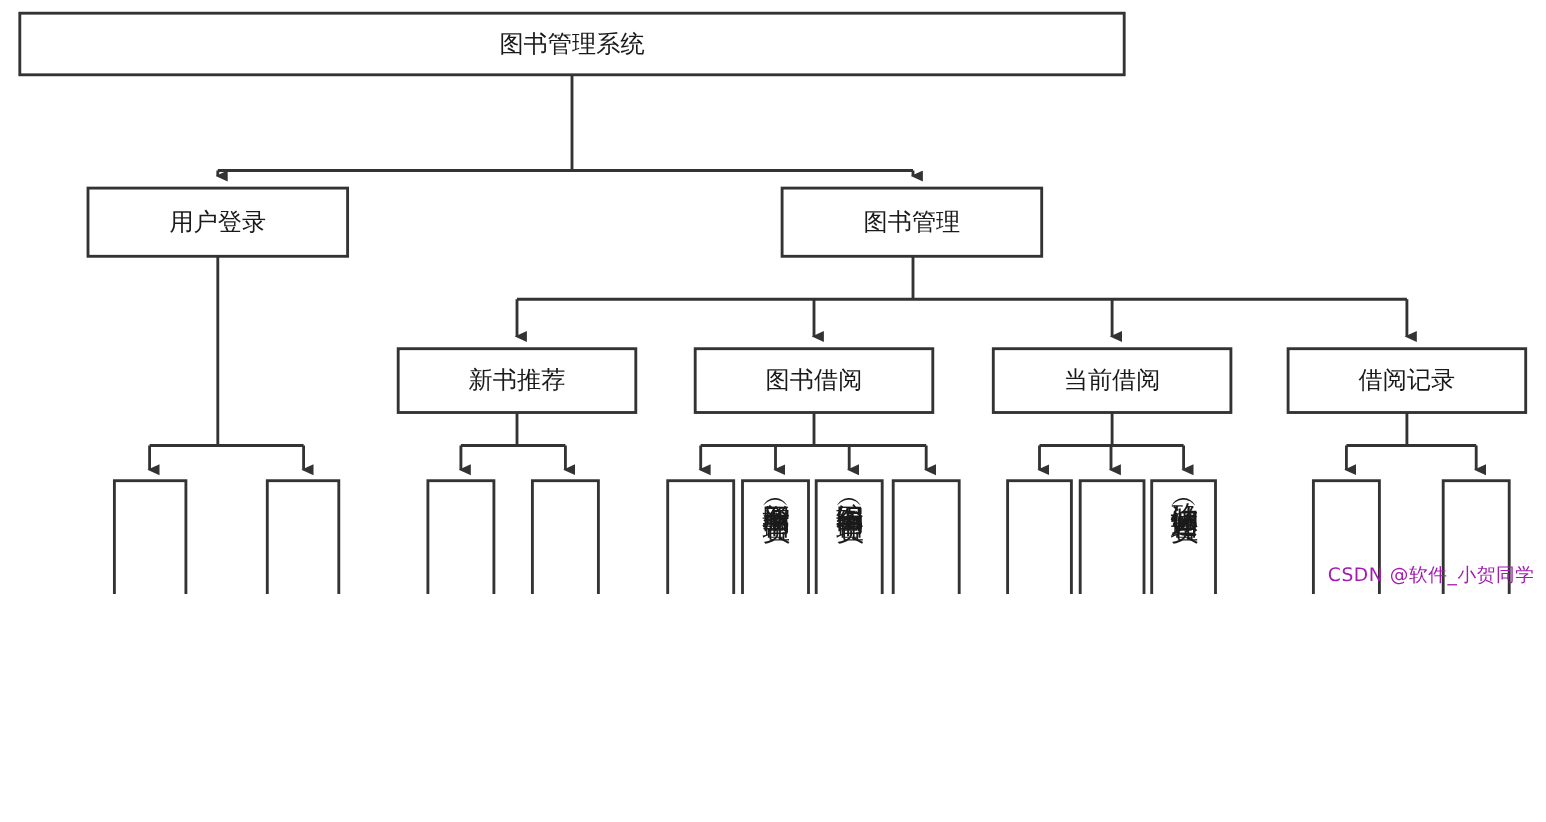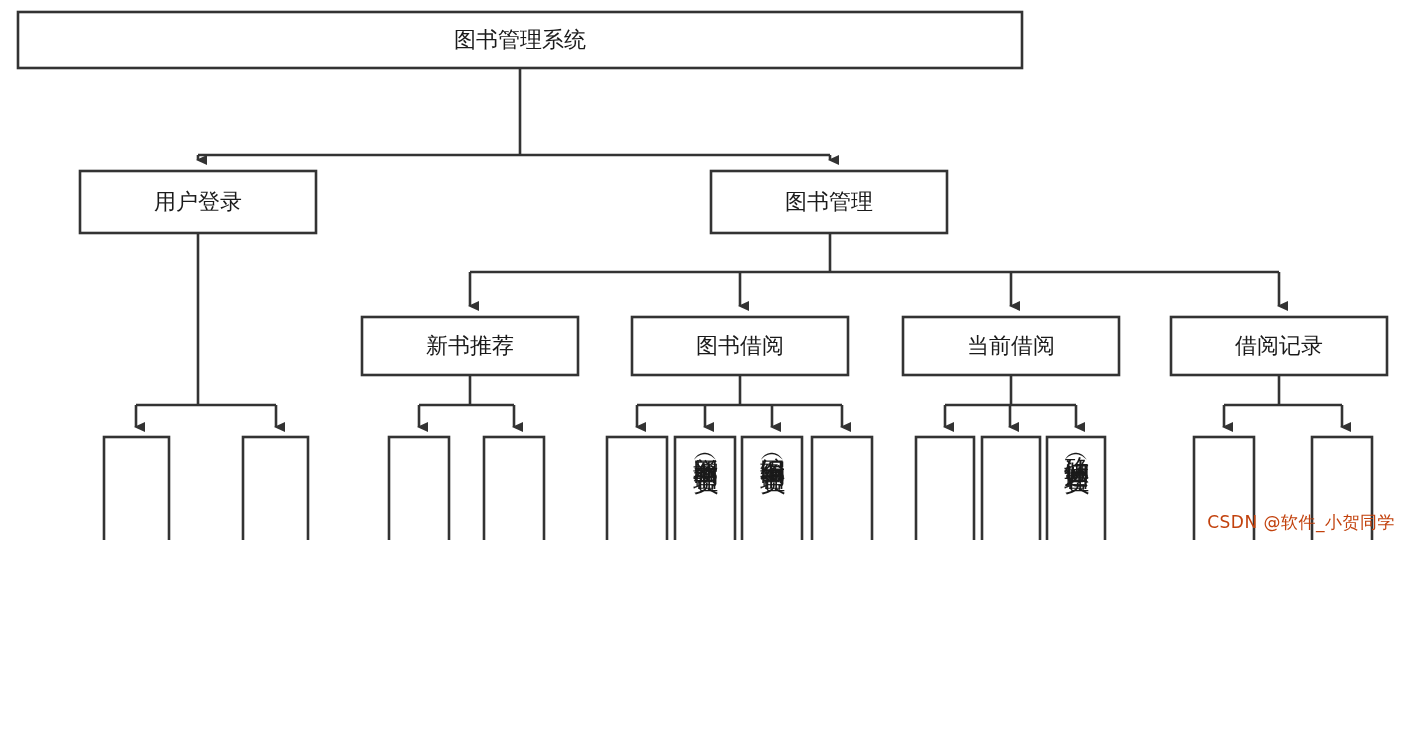--- a/index.html
+++ b/index.html
@@ -61,21 +61,21 @@
     letter-spacing: 2px;
     color: #1a1a1a;
     white-space: nowrap;
   }
   .watermark {
     position: absolute;
     right: 10px;
     bottom: 6px;
     font-family: "DejaVu Sans", "Liberation Sans", sans-serif;
     font-size: 17px;
-    color: #c2410c;
+    color: #a21caf;
     letter-spacing: 0.5px;
     white-space: nowrap;
   }
 </style>
 </head>
 <body>
 
 <div id="diagram-root">
 
   <svg id="tree-svg" viewBox="0 0 1405 747">

